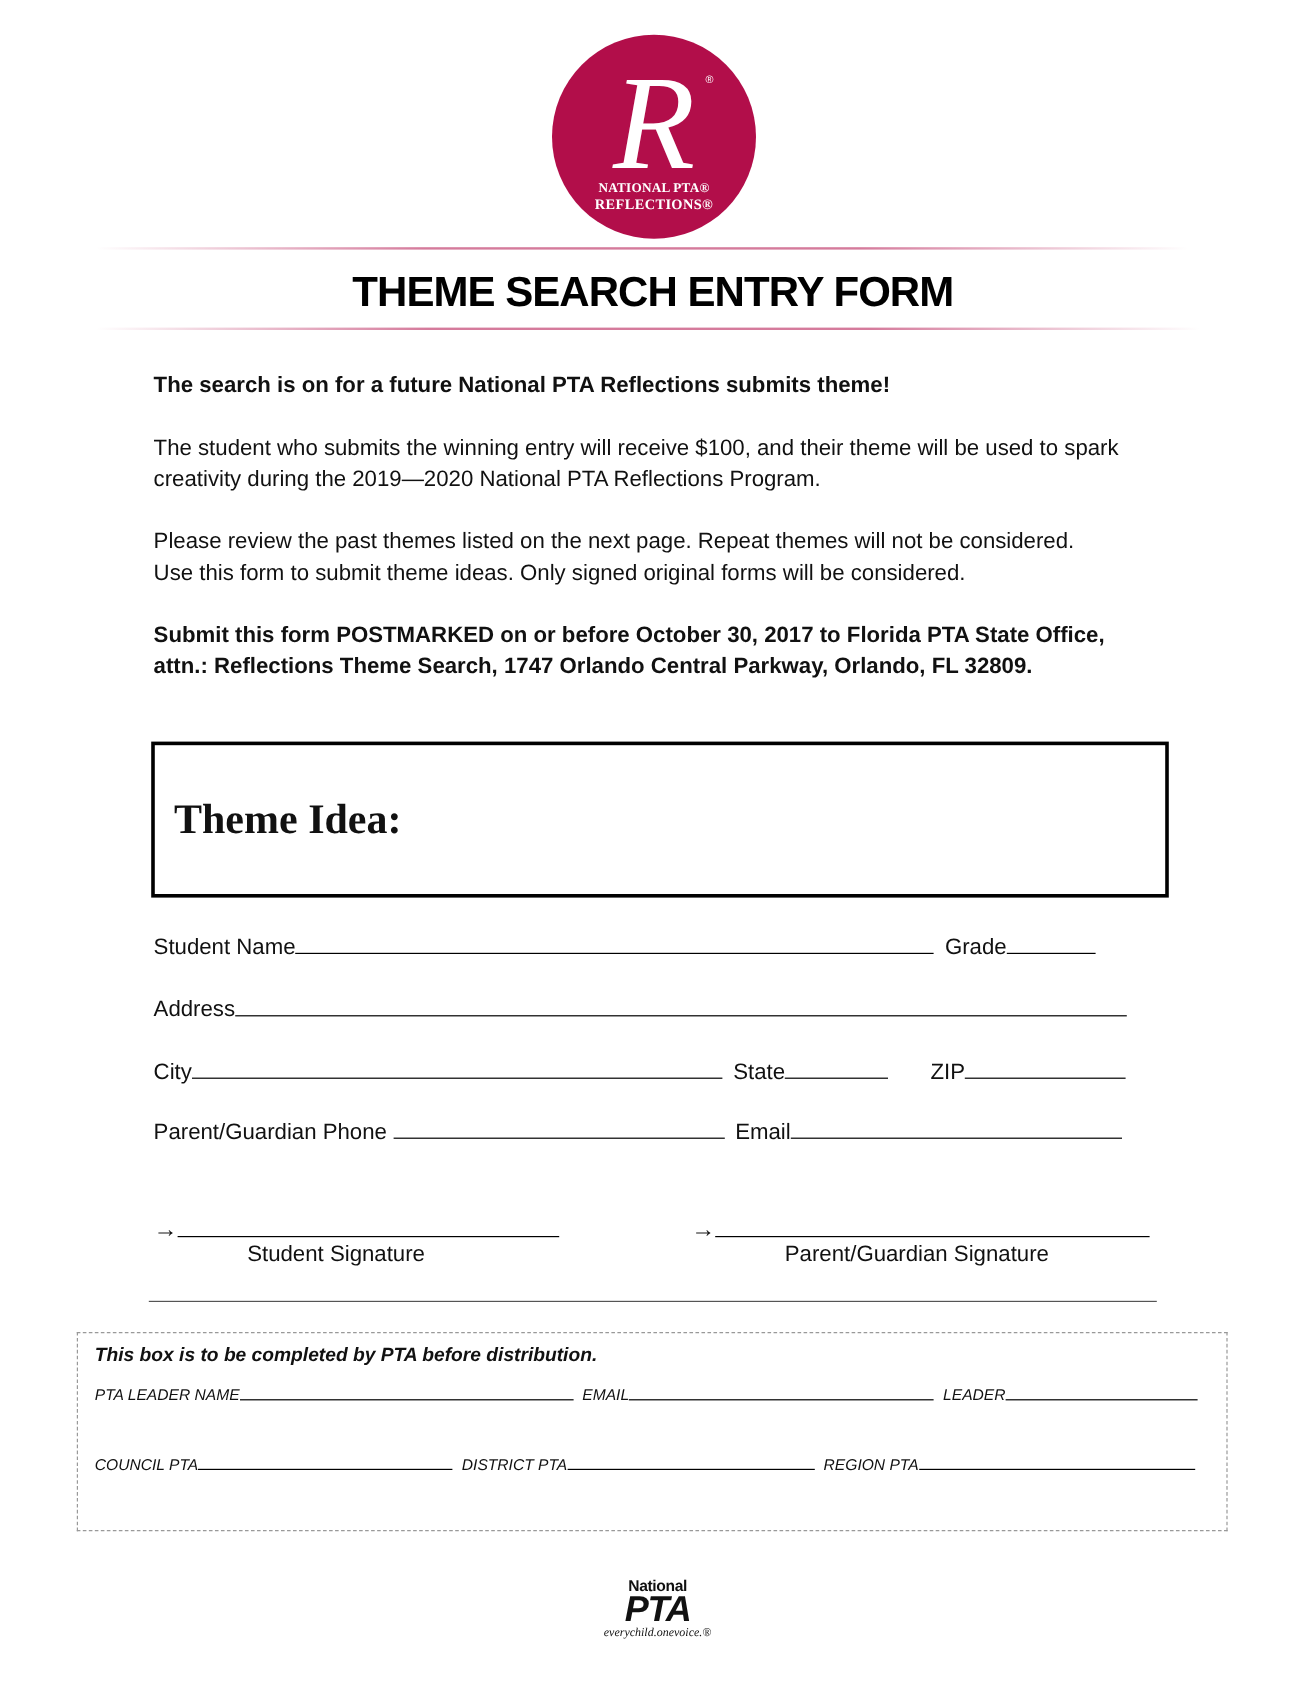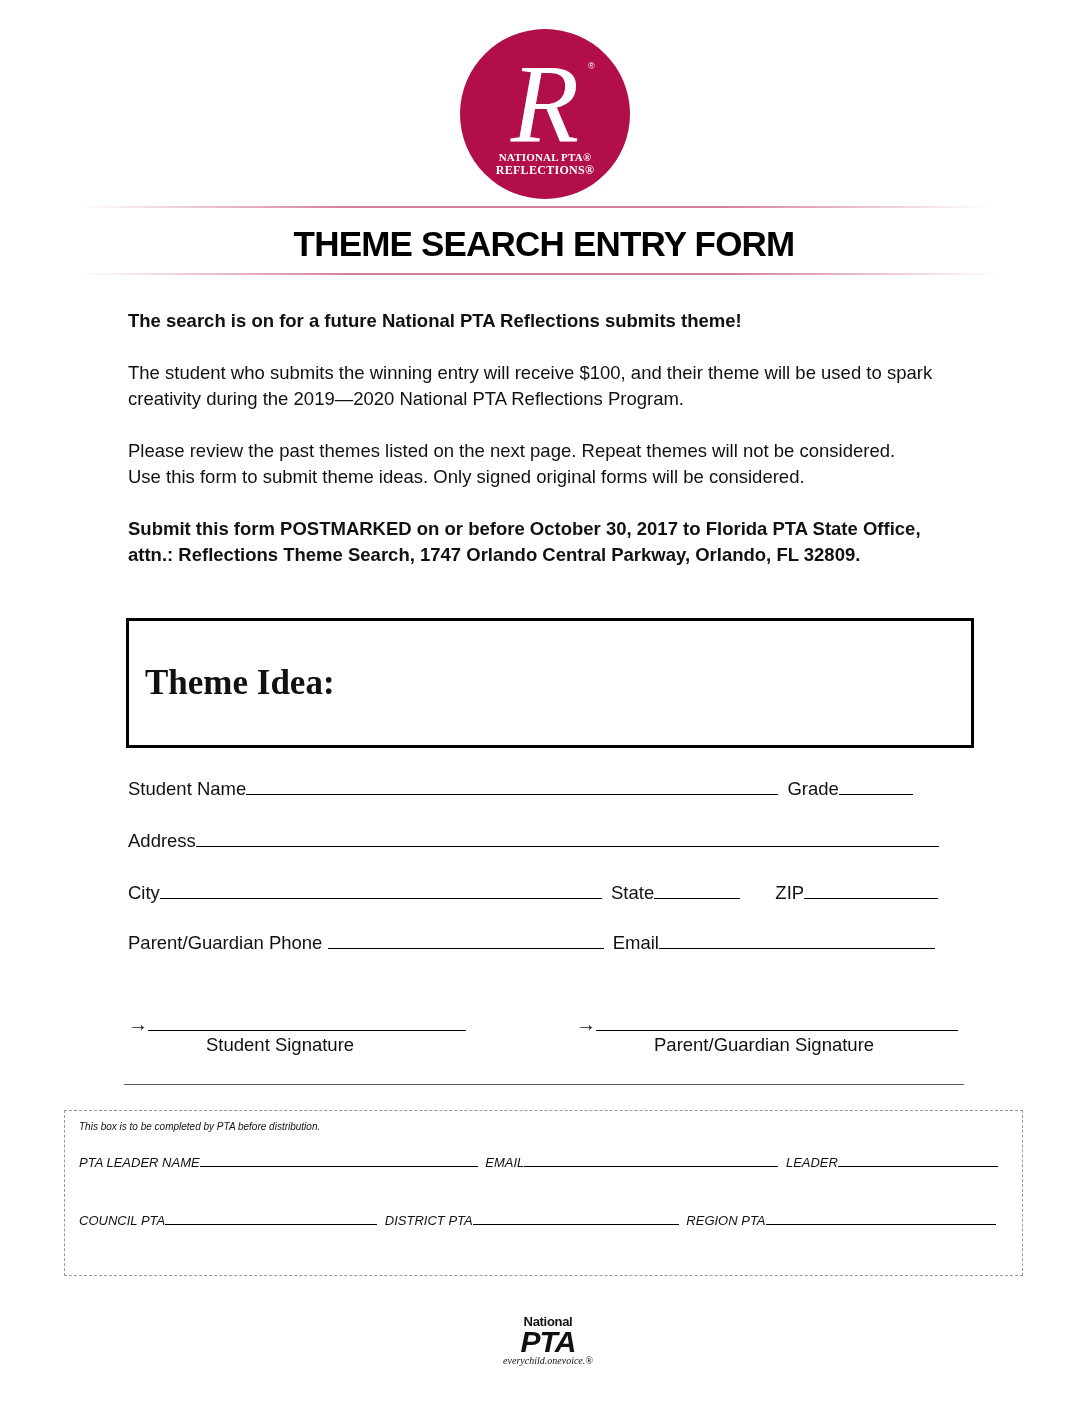--- a/index.html
+++ b/index.html
@@ -24,21 +24,21 @@
   .theme-label { position:absolute; left:16px; top:32px; font-family:"Liberation Serif", serif; font-weight:bold; font-size:35px;margin-top:10px; }
 
   .field-line { position:absolute; font-size:18.5px; white-space:nowrap; }
   .u { display:inline-block; border-bottom:1.2px solid #000; height:18px; vertical-align:baseline; }
 
   .sig-arrow { position:absolute; font-size:20px; }
   .sig-label { position:absolute; font-size:18.5px; }
   .divider { position:absolute; left:124px; top:1084px; width:840px; height:1px; background:#555; }
 
   .pta-box { position:absolute; left:64px; top:1110px; width:957px; height:164px; border:1px dashed #999; }
-  .pta-title { position:absolute; left:14px; top:10px; font-size:10px; font-weight:normal; font-style:italic; }
+  .pta-title { position:absolute; left:14px; top:10px; font-size:16px; font-weight:bold; font-style:italic; }
   .pta-row { position:absolute; left:14px; font-size:13px; font-style:italic; white-space:nowrap; }
   .pta-row .u { height:13px; border-bottom:1px solid #000; }
 
   .footer-logo { position:absolute; left:488px; top:1314px; width:120px; text-align:center; }
   .fl-nat { font-weight:bold; font-size:13px; letter-spacing:-0.3px; }
   .fl-pta { font-weight:bold; font-style:italic; font-size:30px; line-height:26px; letter-spacing:-1px; }
   .fl-tag { font-family:"Liberation Serif", serif; font-style:italic; font-size:10px; }
 </style>
 </head>
 <body>

